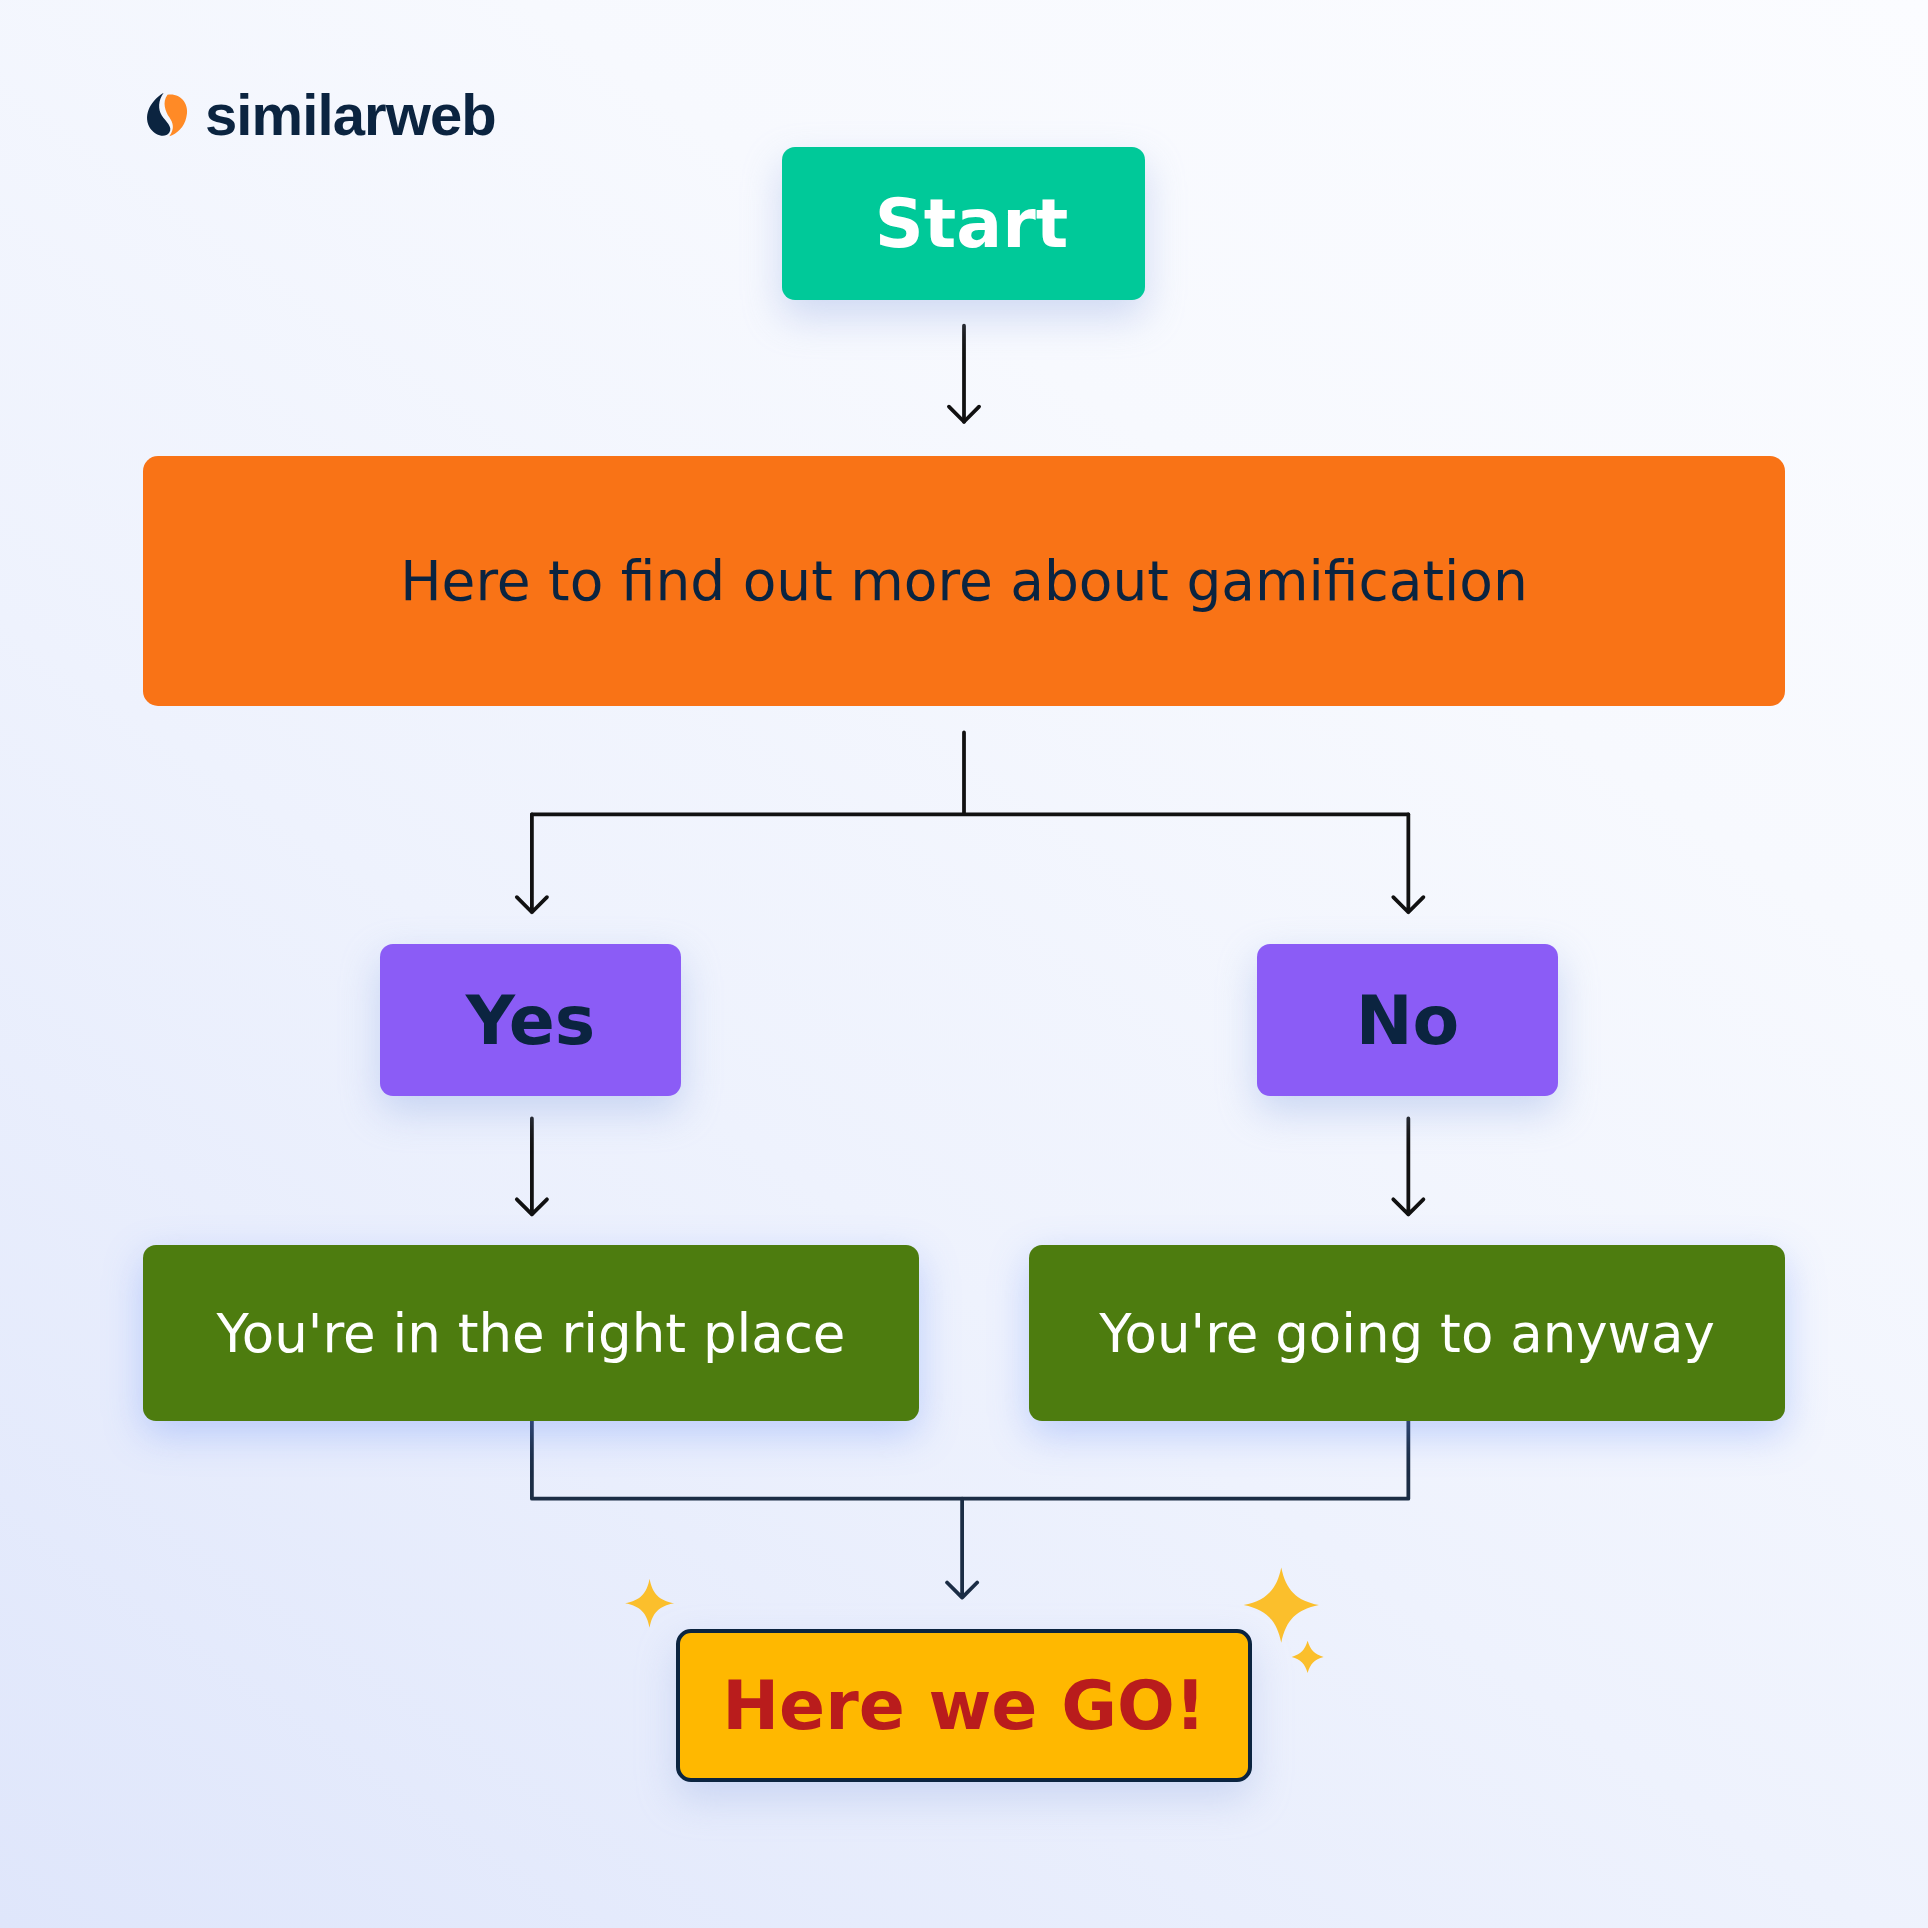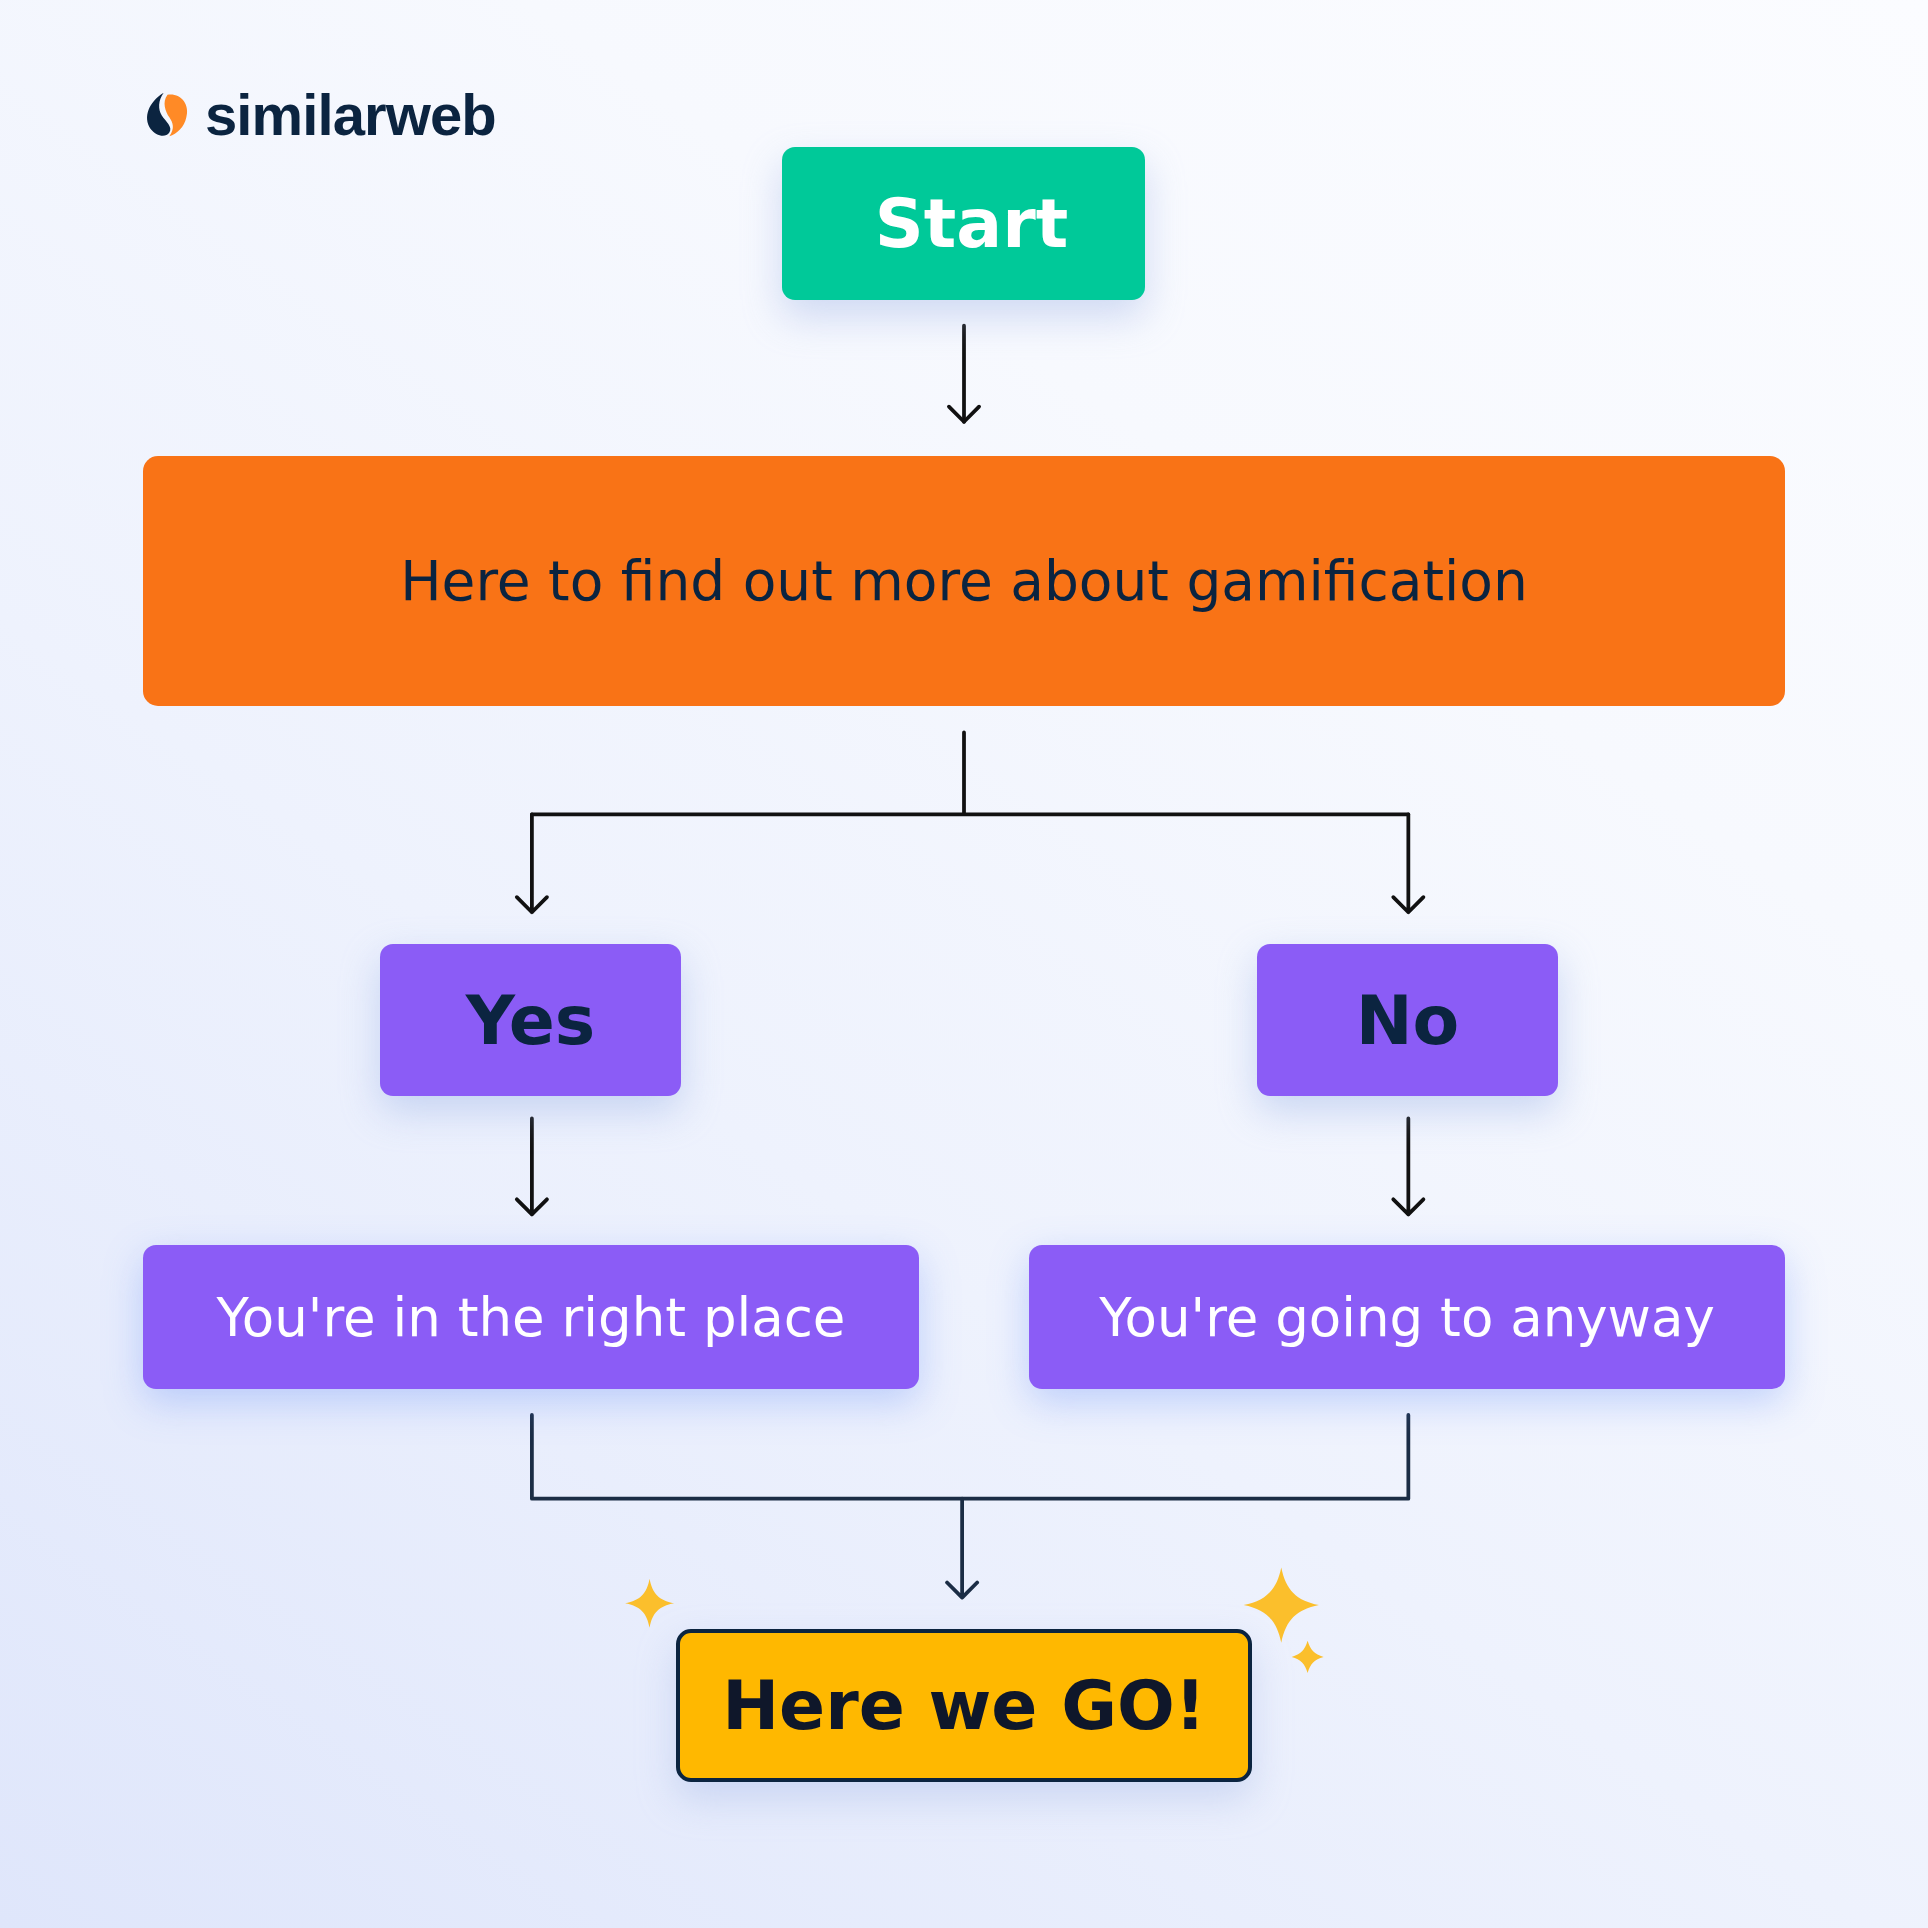--- a/index.html
+++ b/index.html
@@ -8,24 +8,24 @@
     font-family:"DejaVu Sans","Liberation Sans",sans-serif;}
   .abs{position:absolute;}
   .logo{left:141px;top:81px;display:flex;align-items:center;gap:13px;}
   .logo-text{font-size:58px;font-weight:bold;color:#0b2440;letter-spacing:-0.9px;font-family:"Liberation Sans",sans-serif;}
   .box{position:absolute;display:flex;align-items:center;justify-content:center;text-align:center;box-sizing:border-box;}
   .start{left:782px;top:147px;width:363px;height:153px;background:#00c999;border-radius:13px;color:#fff;font-size:68px;font-weight:bold;box-shadow:0 17px 38px rgba(160,180,230,0.45);padding-left:16px;}
   .question{left:143px;top:456px;width:1642px;height:250px;background:#f97316;border-radius:15px;color:#0b2440;font-size:55px;line-height:83px;font-weight:500;}
   .yesno{top:944px;width:301px;height:152px;background:#8b5cf6;border-radius:13px;color:#0b2440;font-size:68px;font-weight:bold;box-shadow:0 15px 38px rgba(150,175,230,0.45);}
   .yes{left:380px;}
   .no{left:1257px;}
-  .outcome{top:1245px;height:144px;background:#8b5cf6;border-radius:13px;color:#fff;font-size:53px;box-shadow:0 13px 38px rgba(100,140,250,0.35);}
+  .outcome{top:1245px;height:176px;background:#4d7c0f;border-radius:13px;color:#fff;font-size:53px;box-shadow:0 13px 38px rgba(100,140,250,0.35);}
   .out-yes{left:143px;width:776px;}
   .out-no{left:1029px;width:756px;align-items:center;}
-  .go{left:676px;top:1629px;width:576px;height:153px;background:#ffb800;border:4.7px solid #0b2440;border-radius:15px;color:#0f172a;font-size:68px;font-weight:bold;box-shadow:0 17px 38px rgba(160,180,230,0.4);}
+  .go{left:676px;top:1629px;width:576px;height:153px;background:#ffb800;border:4.7px solid #0b2440;border-radius:15px;color:#b91c1c;font-size:68px;font-weight:bold;box-shadow:0 17px 38px rgba(160,180,230,0.4);}
   svg.lines{position:absolute;left:0;top:0;}
 </style>
 </head>
 <body>
 
 <div class="abs logo">
   <svg width="51" height="51" viewBox="0 0 54 54">
     <path d="M24 4 C8 14 2 30 10 42 C16 50 26 52 30 46 C34 40 26 34 22 28 C18 22 18 12 24 4 Z" fill="#0b2440"></path>
     <path d="M28 6 C42 4 52 16 48 30 C46 40 38 48 30 50 C36 42 34 36 30 30 C26 24 22 14 28 6 Z" fill="#ff8a26"></path>
   </svg>

